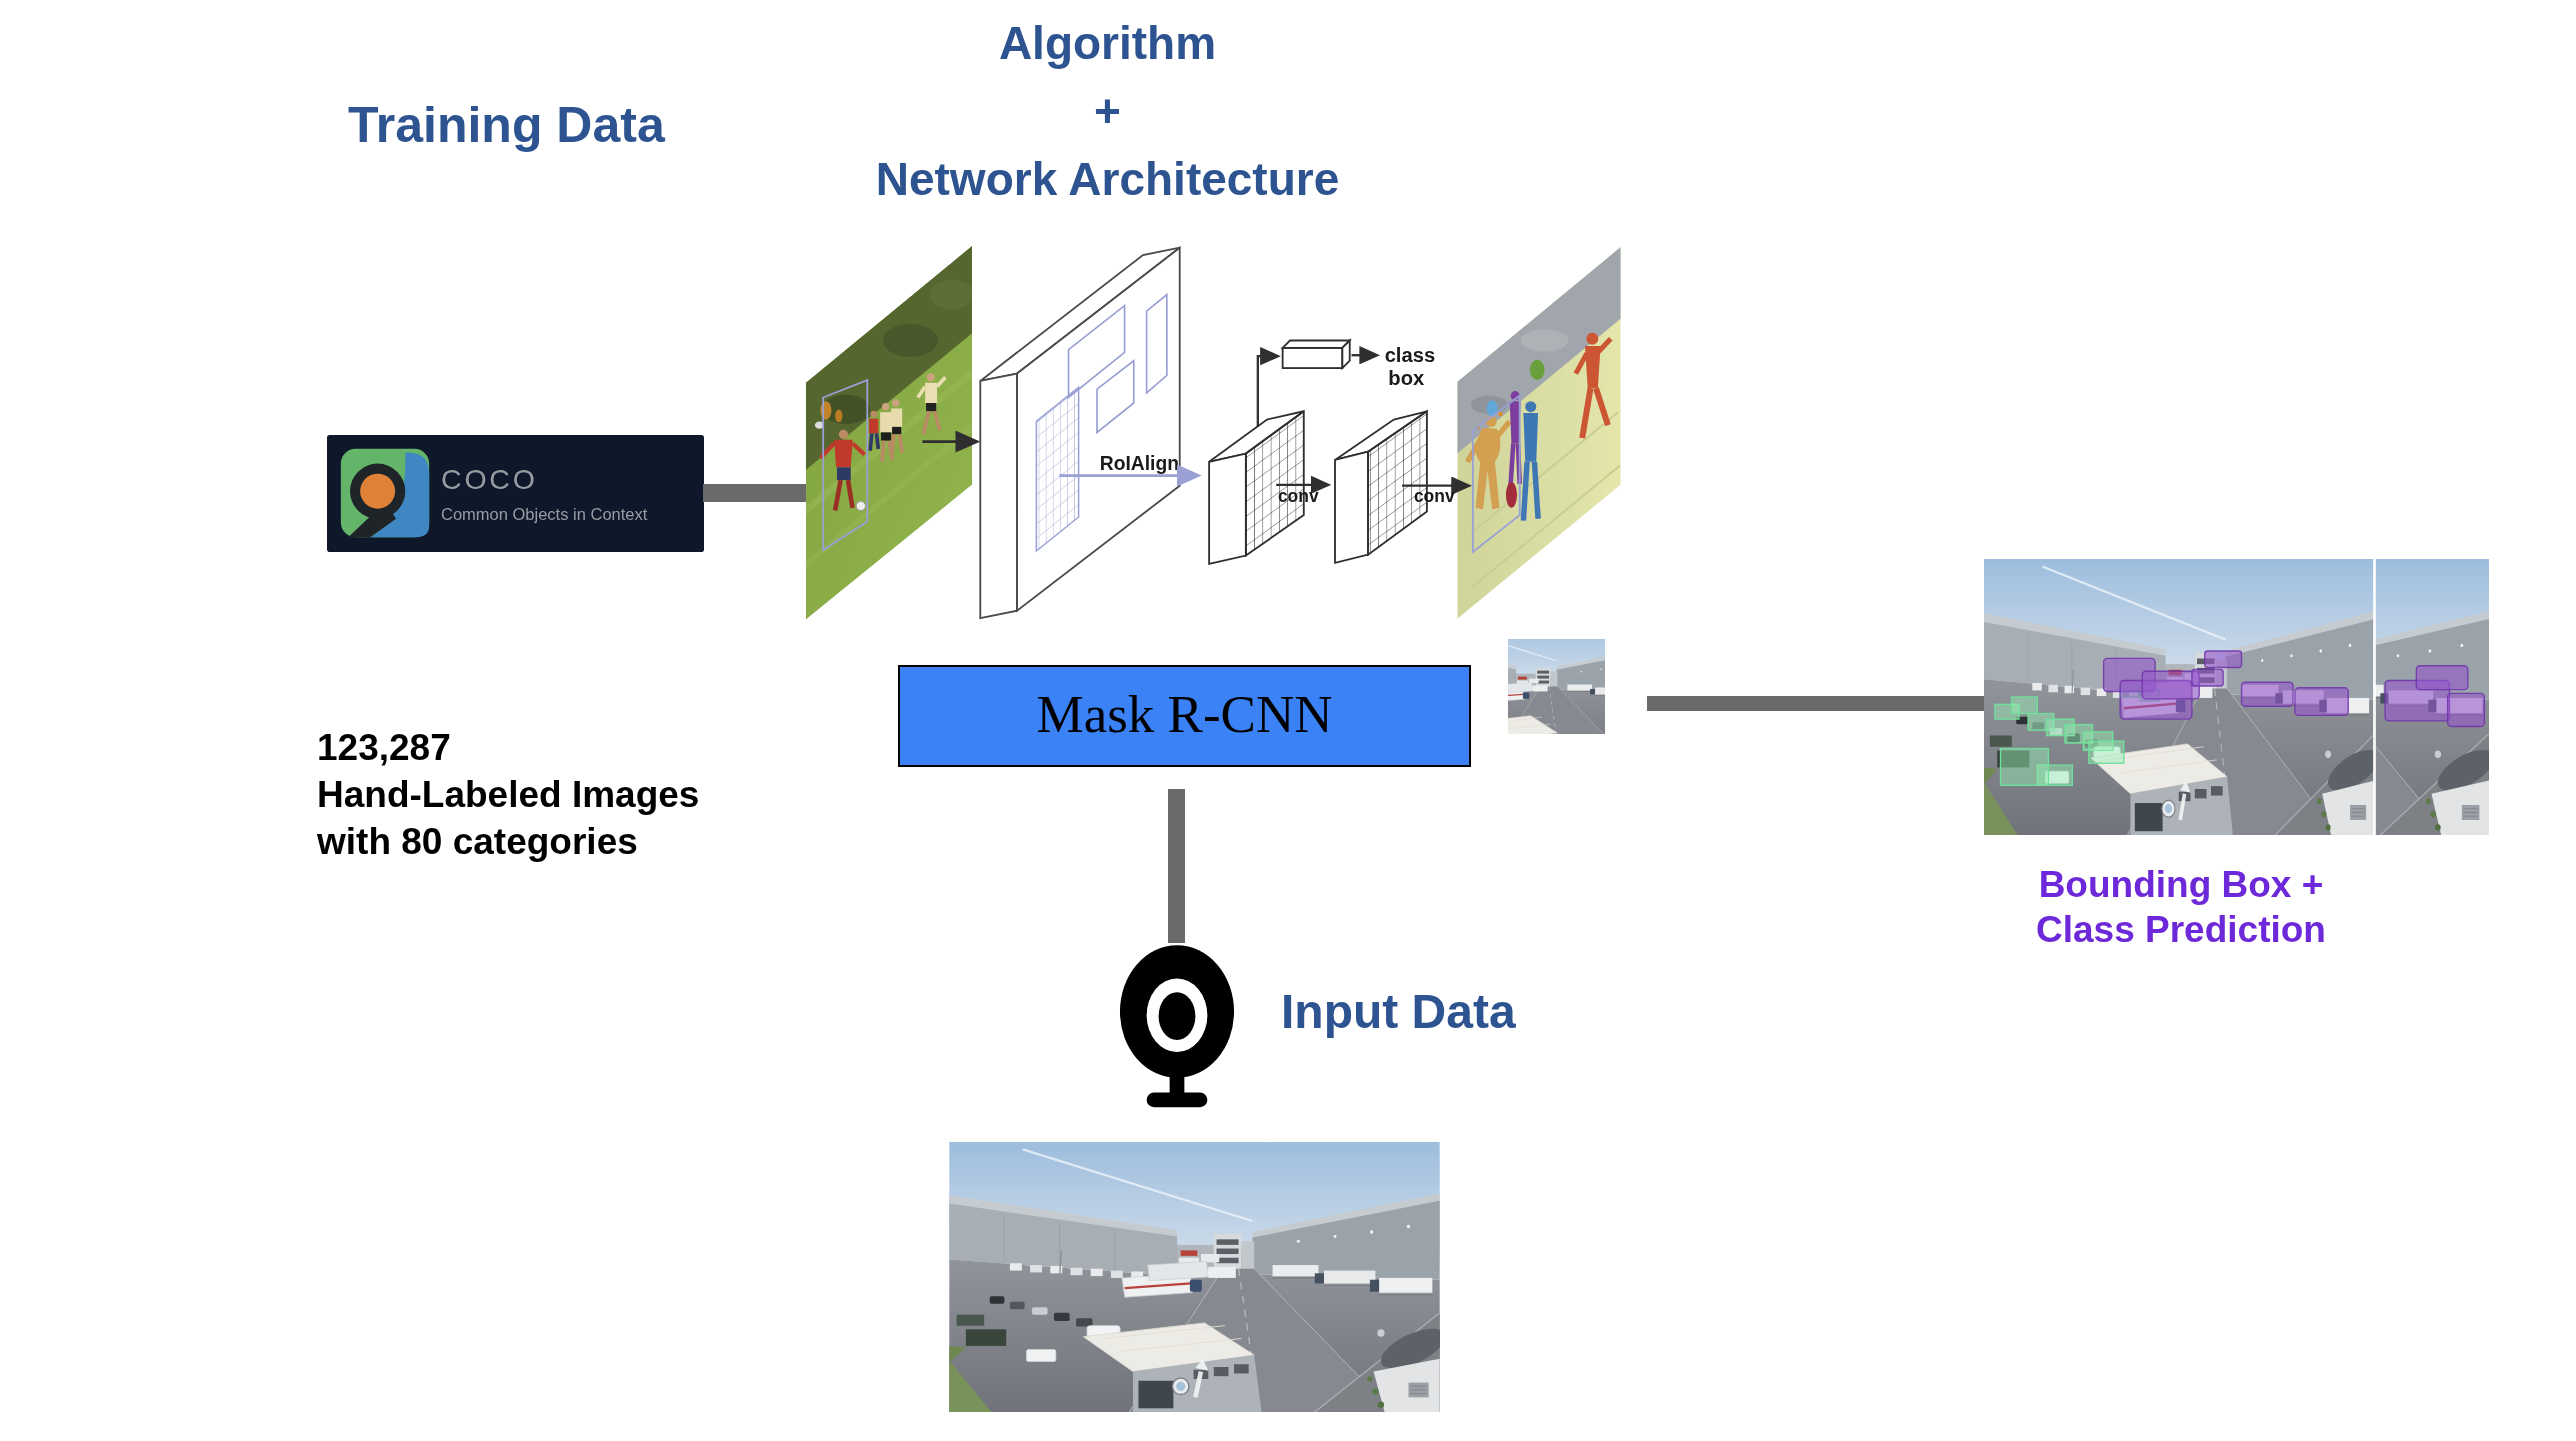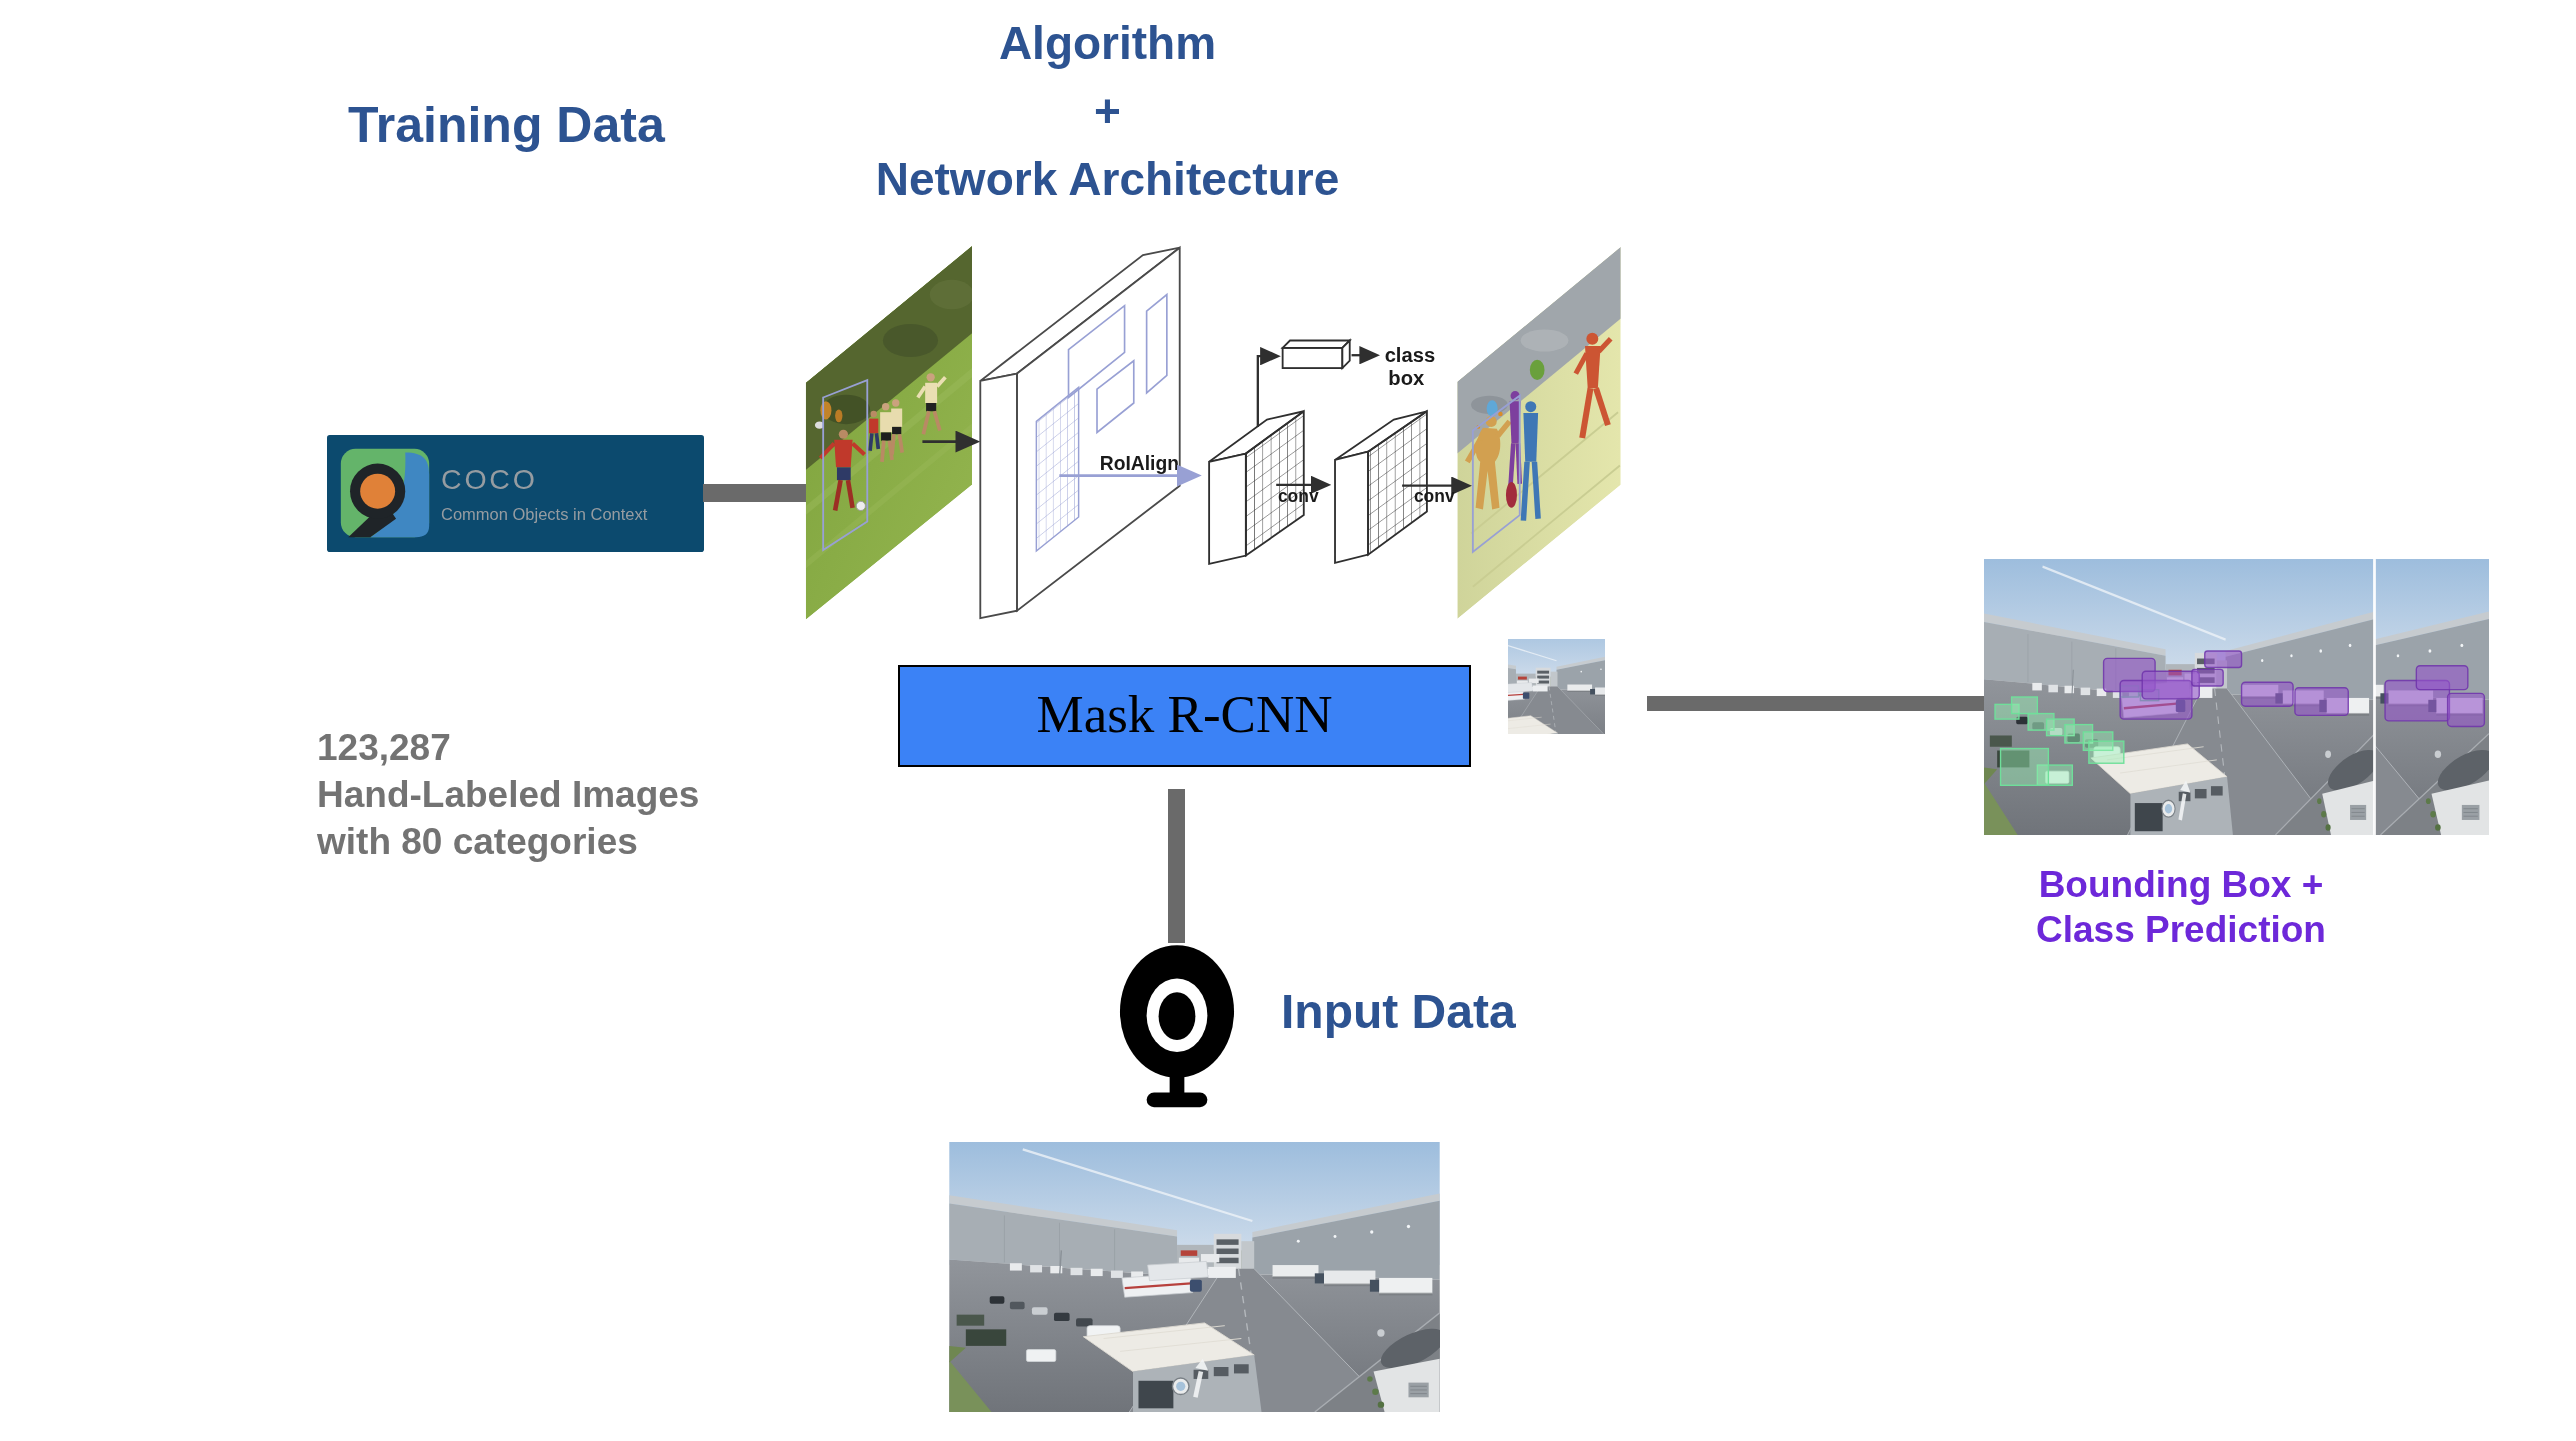--- a/index.html
+++ b/index.html
@@ -2,25 +2,25 @@
 <html style="font-size:14.7px"><head>
 <meta charset="utf-8">
 <style>
   html,body{margin:0;padding:0;background:#ffffff;}
   #stage{position:relative;width:2576px;height:1442px;background:#ffffff;overflow:hidden;
          font-family:"Liberation Sans", sans-serif;}
   .abs{position:absolute;}
   .heading{color:#2d5391;font-weight:bold;}
   #training-title{left:348px;top:96px;font-size:50px;}
   #algo-title{left:826px;top:9.2px;width:563px;text-align:center;font-size:46px;line-height:68px;}
-  #coco-logo{left:327px;top:435px;width:377px;height:117px;background:#0c4a6e;border-radius:2.8px;}
+  #coco-logo{left:327px;top:435px;width:377px;height:117px;background:#0f172a;border-radius:2.8px;}
   #coco-title{left:114px;top:27.6px;font-size:28.5px;letter-spacing:2.8px;color:#969ca1;}
   #coco-sub{left:114px;top:70px;font-size:16.5px;color:#969ca1;}
   #coco-connector{left:703px;top:484px;width:104px;height:18.4px;background:#6a6a6a;}
-  #stats-text{left:317px;top:724px;font-size:37px;line-height:47px;font-weight:bold;color:#737373;}
+  #stats-text{left:317px;top:724px;font-size:37px;line-height:47px;font-weight:bold;color:#000000;}
   #mask-box{left:898px;top:665px;width:573px;height:102px;background:#3b82f6;border:2.8px solid #000;
             box-sizing:border-box;text-align:center;}
   #mask-box span{font-family:"Liberation Serif", serif;font-size:53px;line-height:95px;color:#000;}
   #thumb-image{left:1508px;top:639px;width:97px;height:95px;}
   #h-connector{left:1647px;top:696px;width:339px;height:14.7px;background:#6a6a6a;}
   #v-connector{left:1168px;top:789px;width:16.5px;height:154px;background:#6a6a6a;}
   #webcam{left:1108px;top:936px;}
   #input-data-label{left:1281px;top:984px;font-size:48px;}
   #input-image{left:949px;top:1142px;}
   #pred-image{left:1984px;top:559px;}

